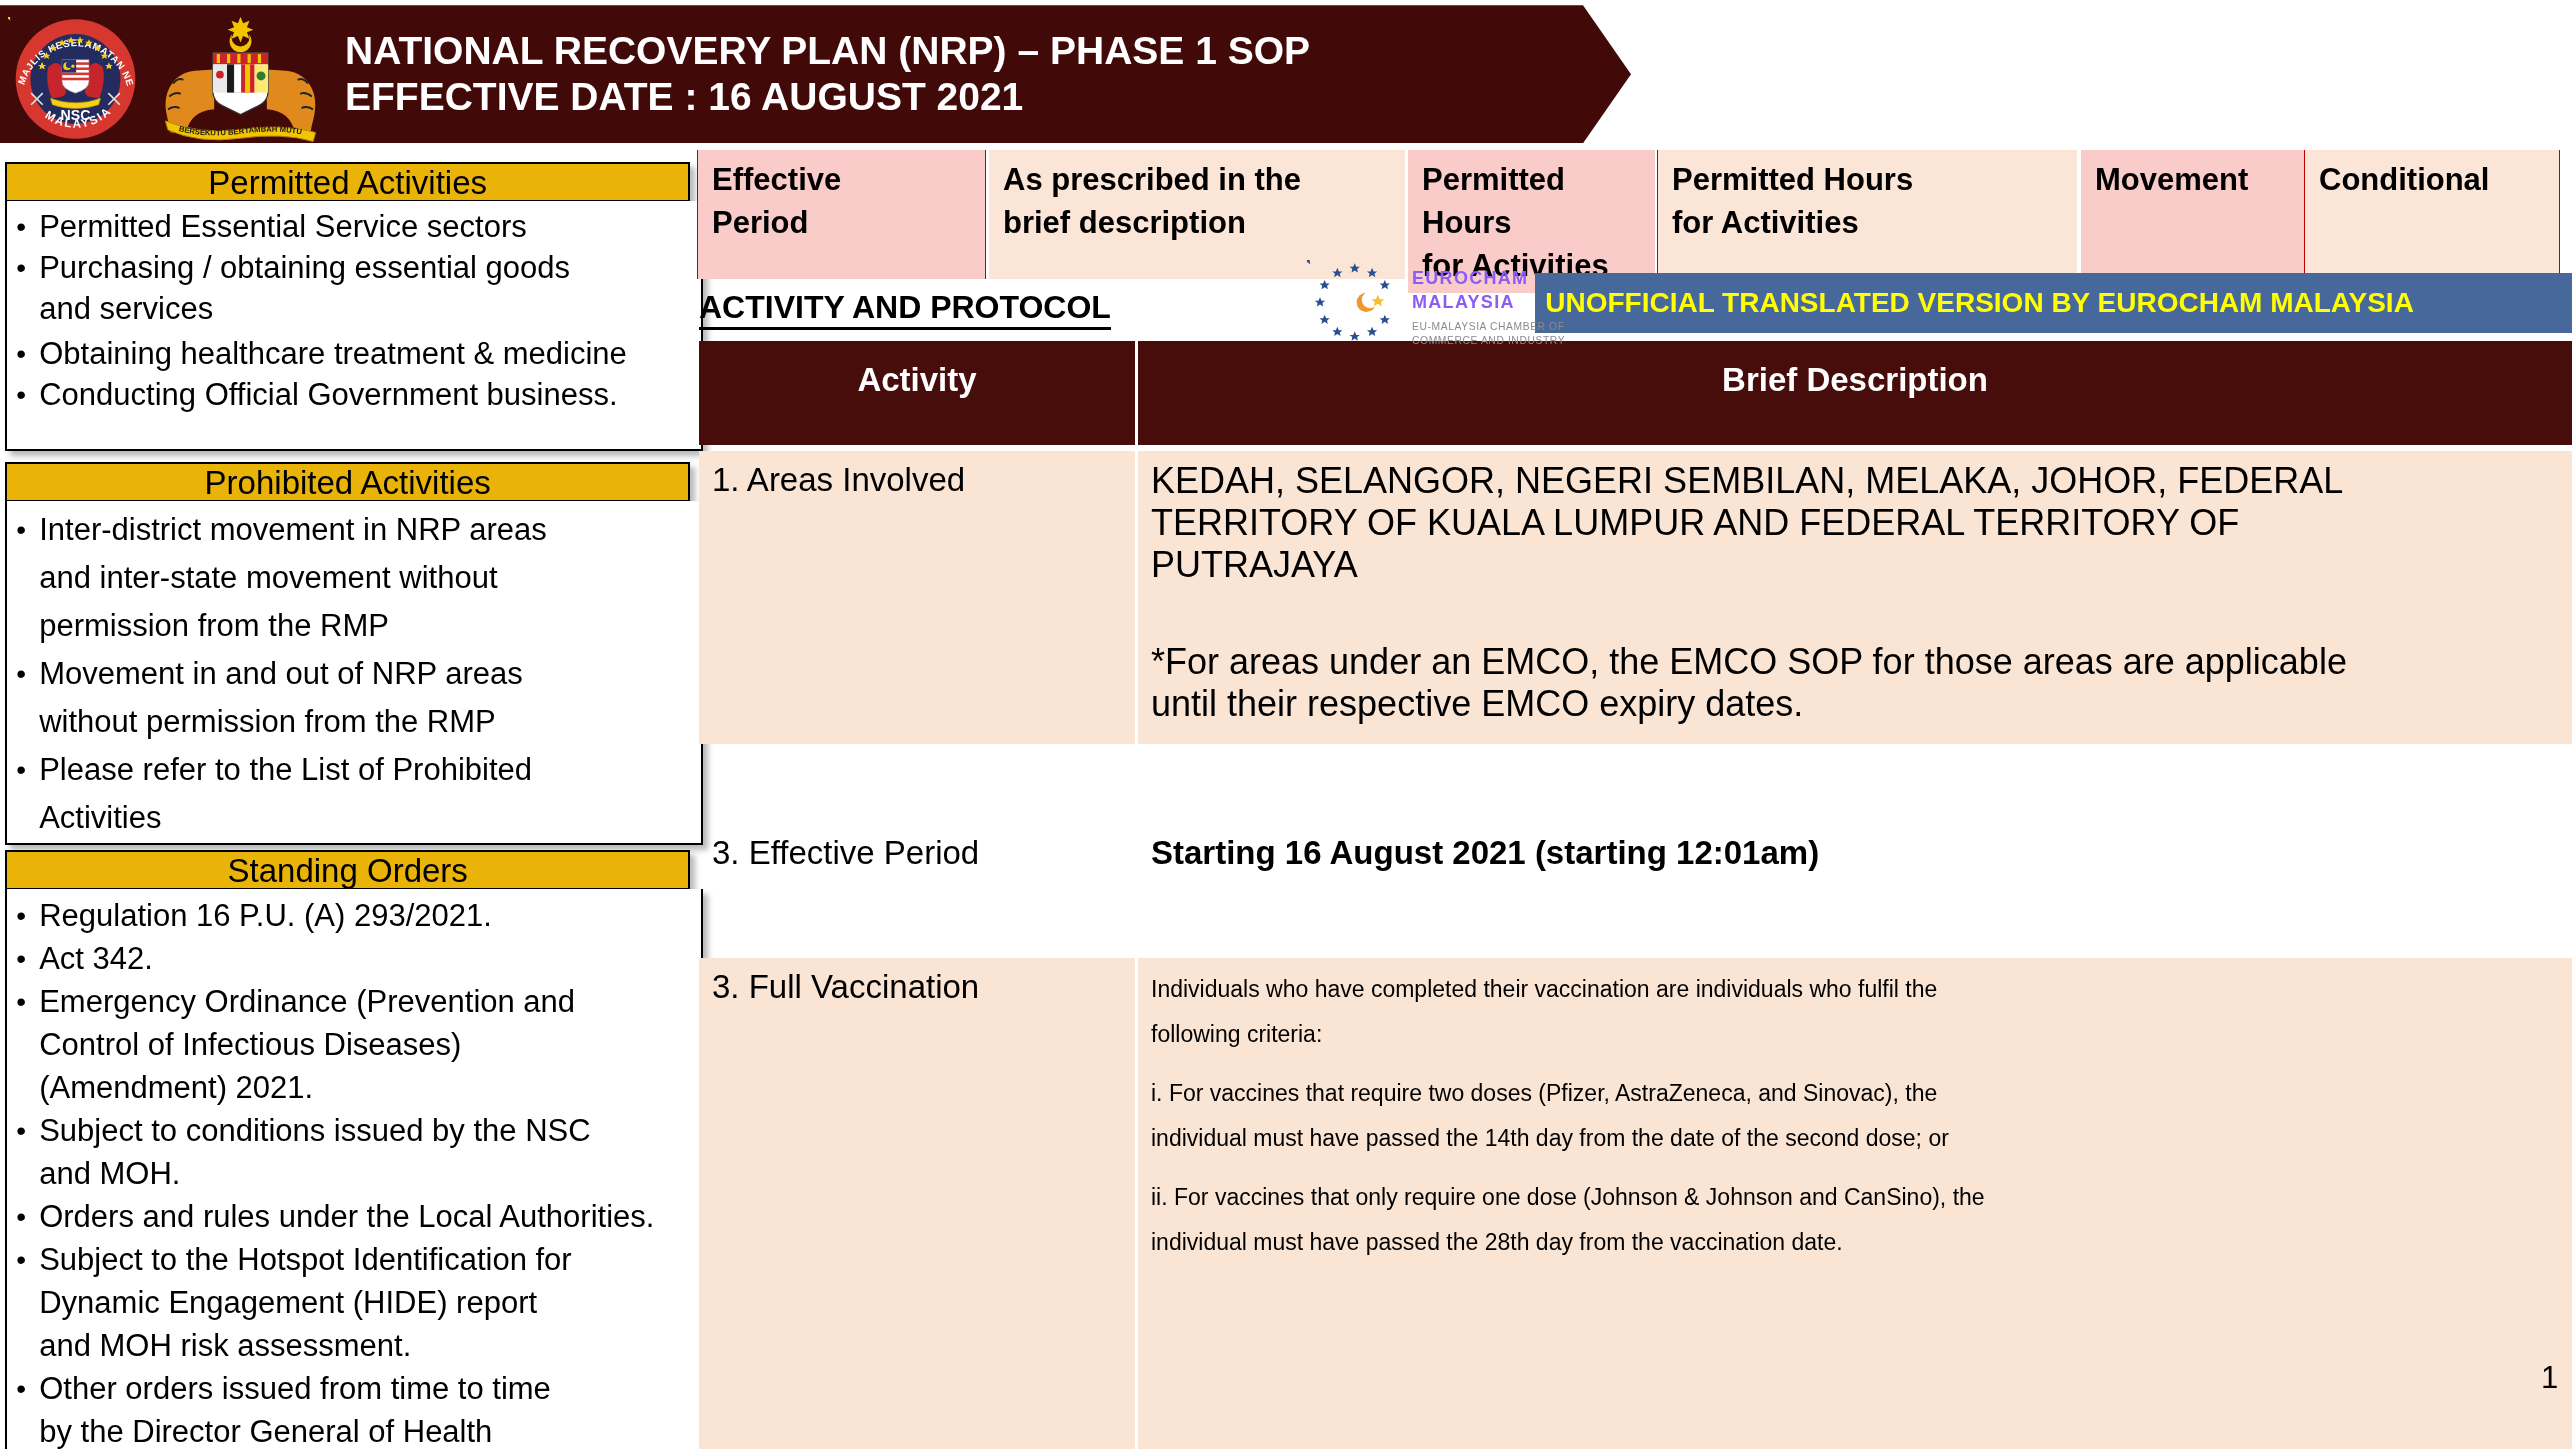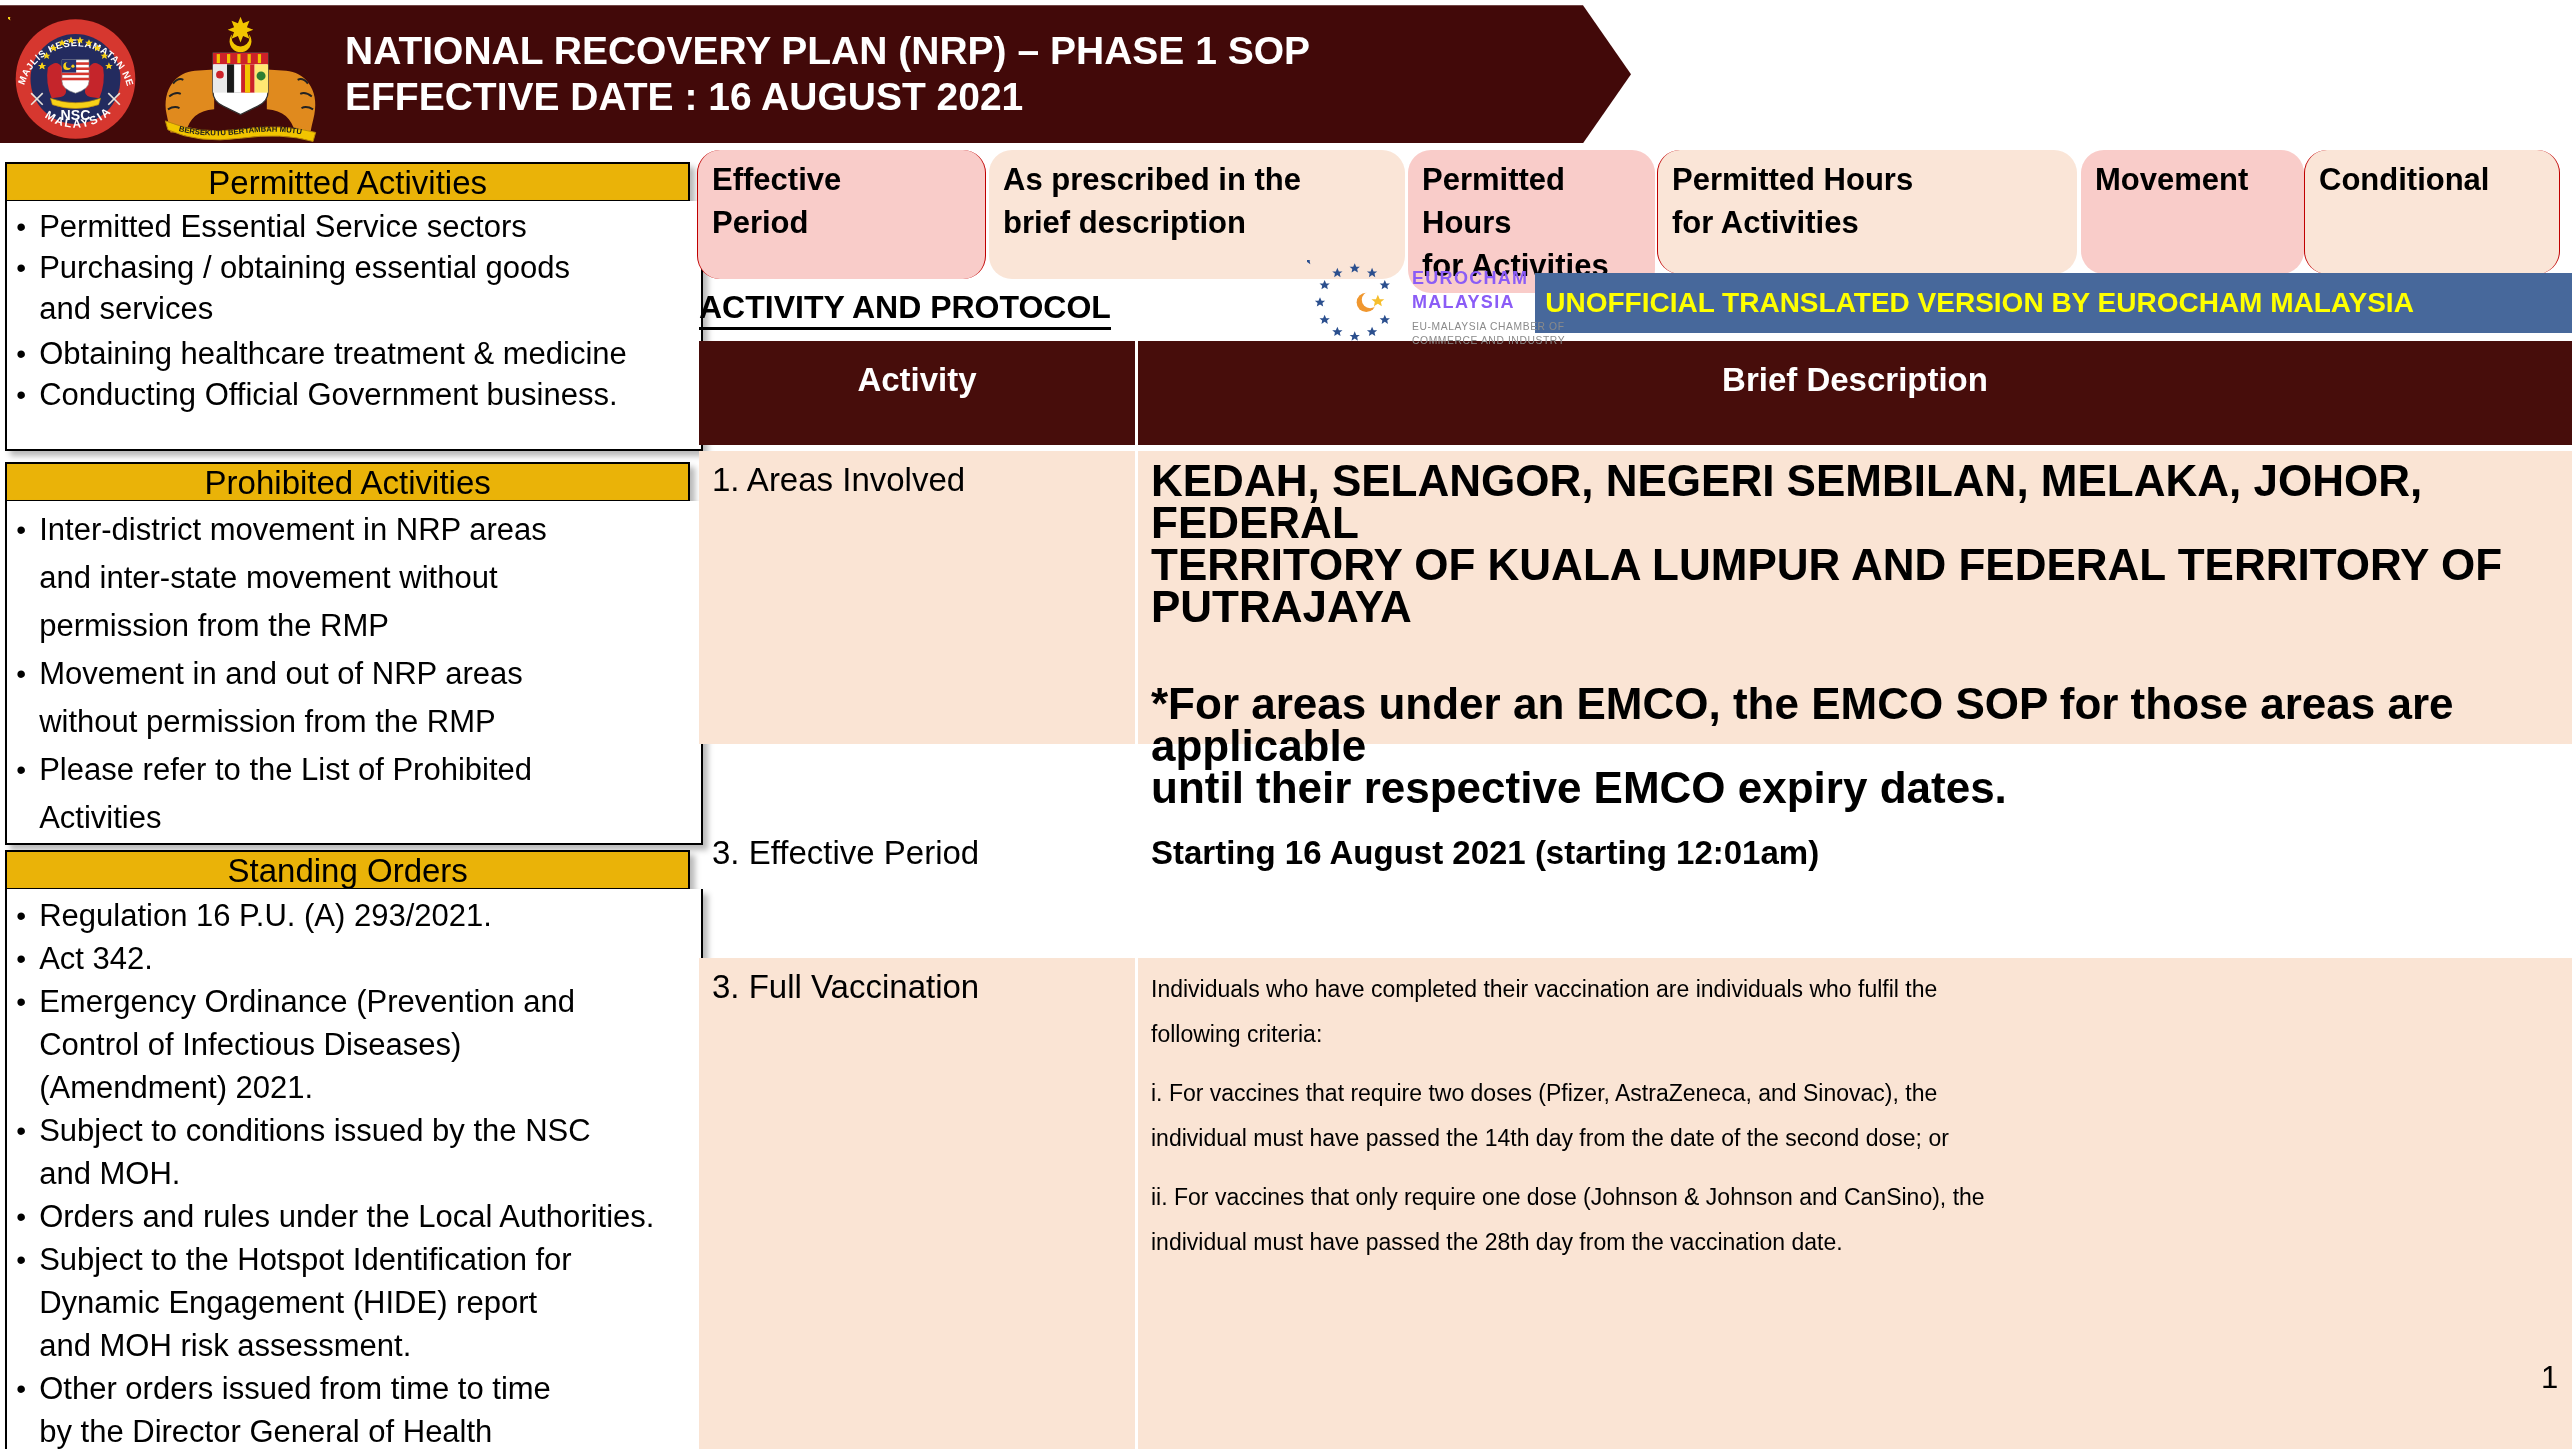--- a/index.html
+++ b/index.html
@@ -20,40 +20,40 @@
             padding:5.2px 3.9px 0 9px;box-sizing:content-box;overflow:hidden;
             box-shadow:4.5px 4.5px 5.8px rgba(0,0,0,0.28);}
   .li{display:flex;align-items:flex-start;font-size:31px;}
   .blt{width:23px;flex:0 0 23px;font-size:28px;}
   .lh64 .li{line-height:41px;} .lh64 .blt{line-height:41px;}
   .lh75 .li{line-height:48px;} .lh75 .blt{line-height:48px;}
   .lh66 .li{line-height:43px;} .lh66 .blt{line-height:43px;}
 
   
   .hcell{top:150px;font-size:31px;font-weight:bold;line-height:43px;padding:7.7px 0 0 14px;
-         box-sizing:border-box;border-radius:23px;}
+         box-sizing:border-box;}
   .pinkbg{background:#F9CCC9;} .peachbg{background:#FAE5D7;}
   .redL{border-left:1.9px solid #C00000;} .redR{border-right:1.9px solid #C00000;}
 
   
   .sect-heading{left:699px;top:289px;font-size:32px;font-weight:bold;
                 border-bottom:3.9px solid #000;padding-bottom:1.3px;z-index:4;}
   .euro-name{color:#8b5cf6;font-weight:bold;font-size:18px;letter-spacing:1.3px;}
   .euro-sub{color:#8a8a8a;font-size:10.3px;line-height:13.5px;letter-spacing:0.6px;}
   .blue-banner{left:1535px;top:273px;width:1037px;height:60px;background:#47689B;
                color:#FFFF00;font-size:28px;font-weight:bold;line-height:60px;
                padding-left:10.3px;box-sizing:border-box;z-index:5;white-space:nowrap;overflow:hidden;}
 
   
   .thead{top:341px;height:104px;background:#470D0B;color:#fff;font-size:33px;font-weight:bold;
          text-align:center;padding-top:20px;box-sizing:border-box;}
   .rowA{background:#FAE4D4;}
   .act-label{font-size:33px;padding:10.3px 0 0 13px;box-sizing:border-box;}
   .desc{padding:9px 19.3px 0 13px;box-sizing:border-box;}
-  .r1p{font-size:44px;font-weight:bold;line-height:42px;}
+  .r1p{font-size:36px;font-weight:normal;line-height:42px;}
   .r3p{font-size:23px;line-height:45px;margin:0 0 14px 0;}
   .vcenter{display:flex;align-items:center;}
   .pagenum{left:2541px;top:1360px;font-size:31px;}
 </style>
 </head>
 <body>
 
 <div class="page">
 
   <div class="abs banner">

